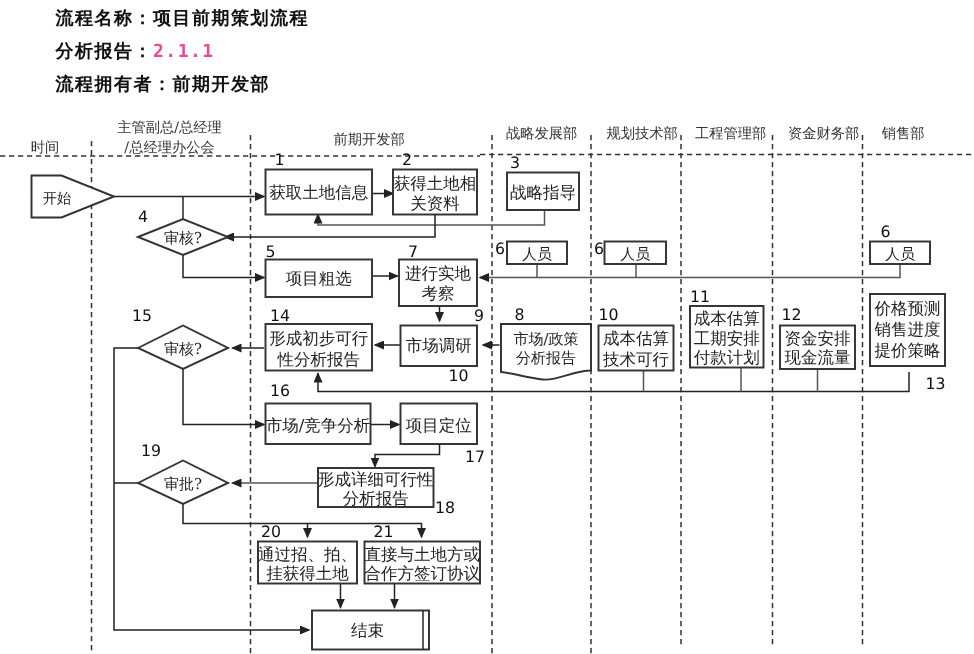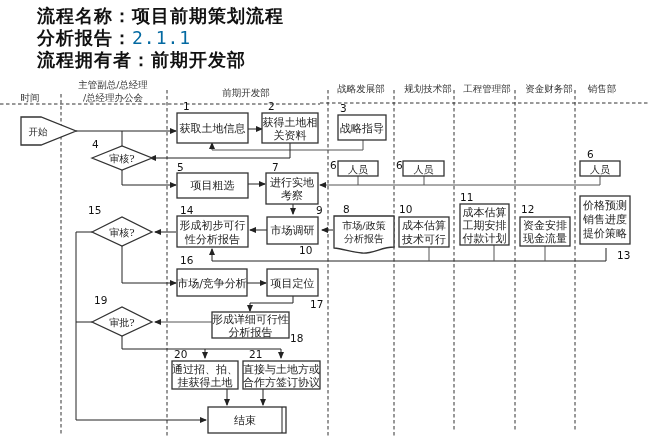--- a/index.html
+++ b/index.html
@@ -1,19 +1,19 @@
 <!DOCTYPE html>
 <html><head>
 <meta charset="utf-8">
 <style>
   html, body { margin: 0; padding: 0; background: #ffffff; }
   body { width: 649px; height: 436px; position: relative; overflow: hidden;
          font-family: "DejaVu Serif", "Liberation Serif", serif; color: #111; }
-  .hdr { position: absolute; left: 37px; font-size: 18px; font-weight: bold; letter-spacing: 1px; white-space: nowrap; }
-  .hdr .red { color: #0369a1; font-family: "DejaVu Sans Mono", "Liberation Mono", monospace; font-weight: normal; }
+  .hdr { position: absolute; left: 37px; font-size: 12px; font-weight: bold; letter-spacing: 1px; white-space: nowrap; }
+  .hdr .red { color: #ec4899; font-family: "DejaVu Sans Mono", "Liberation Mono", monospace; font-weight: bold; }
   svg { position: absolute; left: 0; top: 0; }
   svg text { font-family: "DejaVu Serif", "Liberation Serif", serif; fill: #222; }
   .lane { font-size: 9.5px; fill: #333; }
   .box { fill: #fff; stroke: #333; stroke-width: 1.3; }
   .ln { stroke: #222; stroke-width: 1; fill: none; }
   .lg { stroke: #555; stroke-width: 1; fill: none; }
   .dash { stroke: #333; stroke-width: 1; stroke-dasharray: 3.5 2.5; }
   .bt { font-size: 11px; text-anchor: middle; }
   .num { font-size: 10.5px; font-family: "DejaVu Sans", "Liberation Sans", sans-serif; fill: #111; }
   .arrow { fill: #222; }

